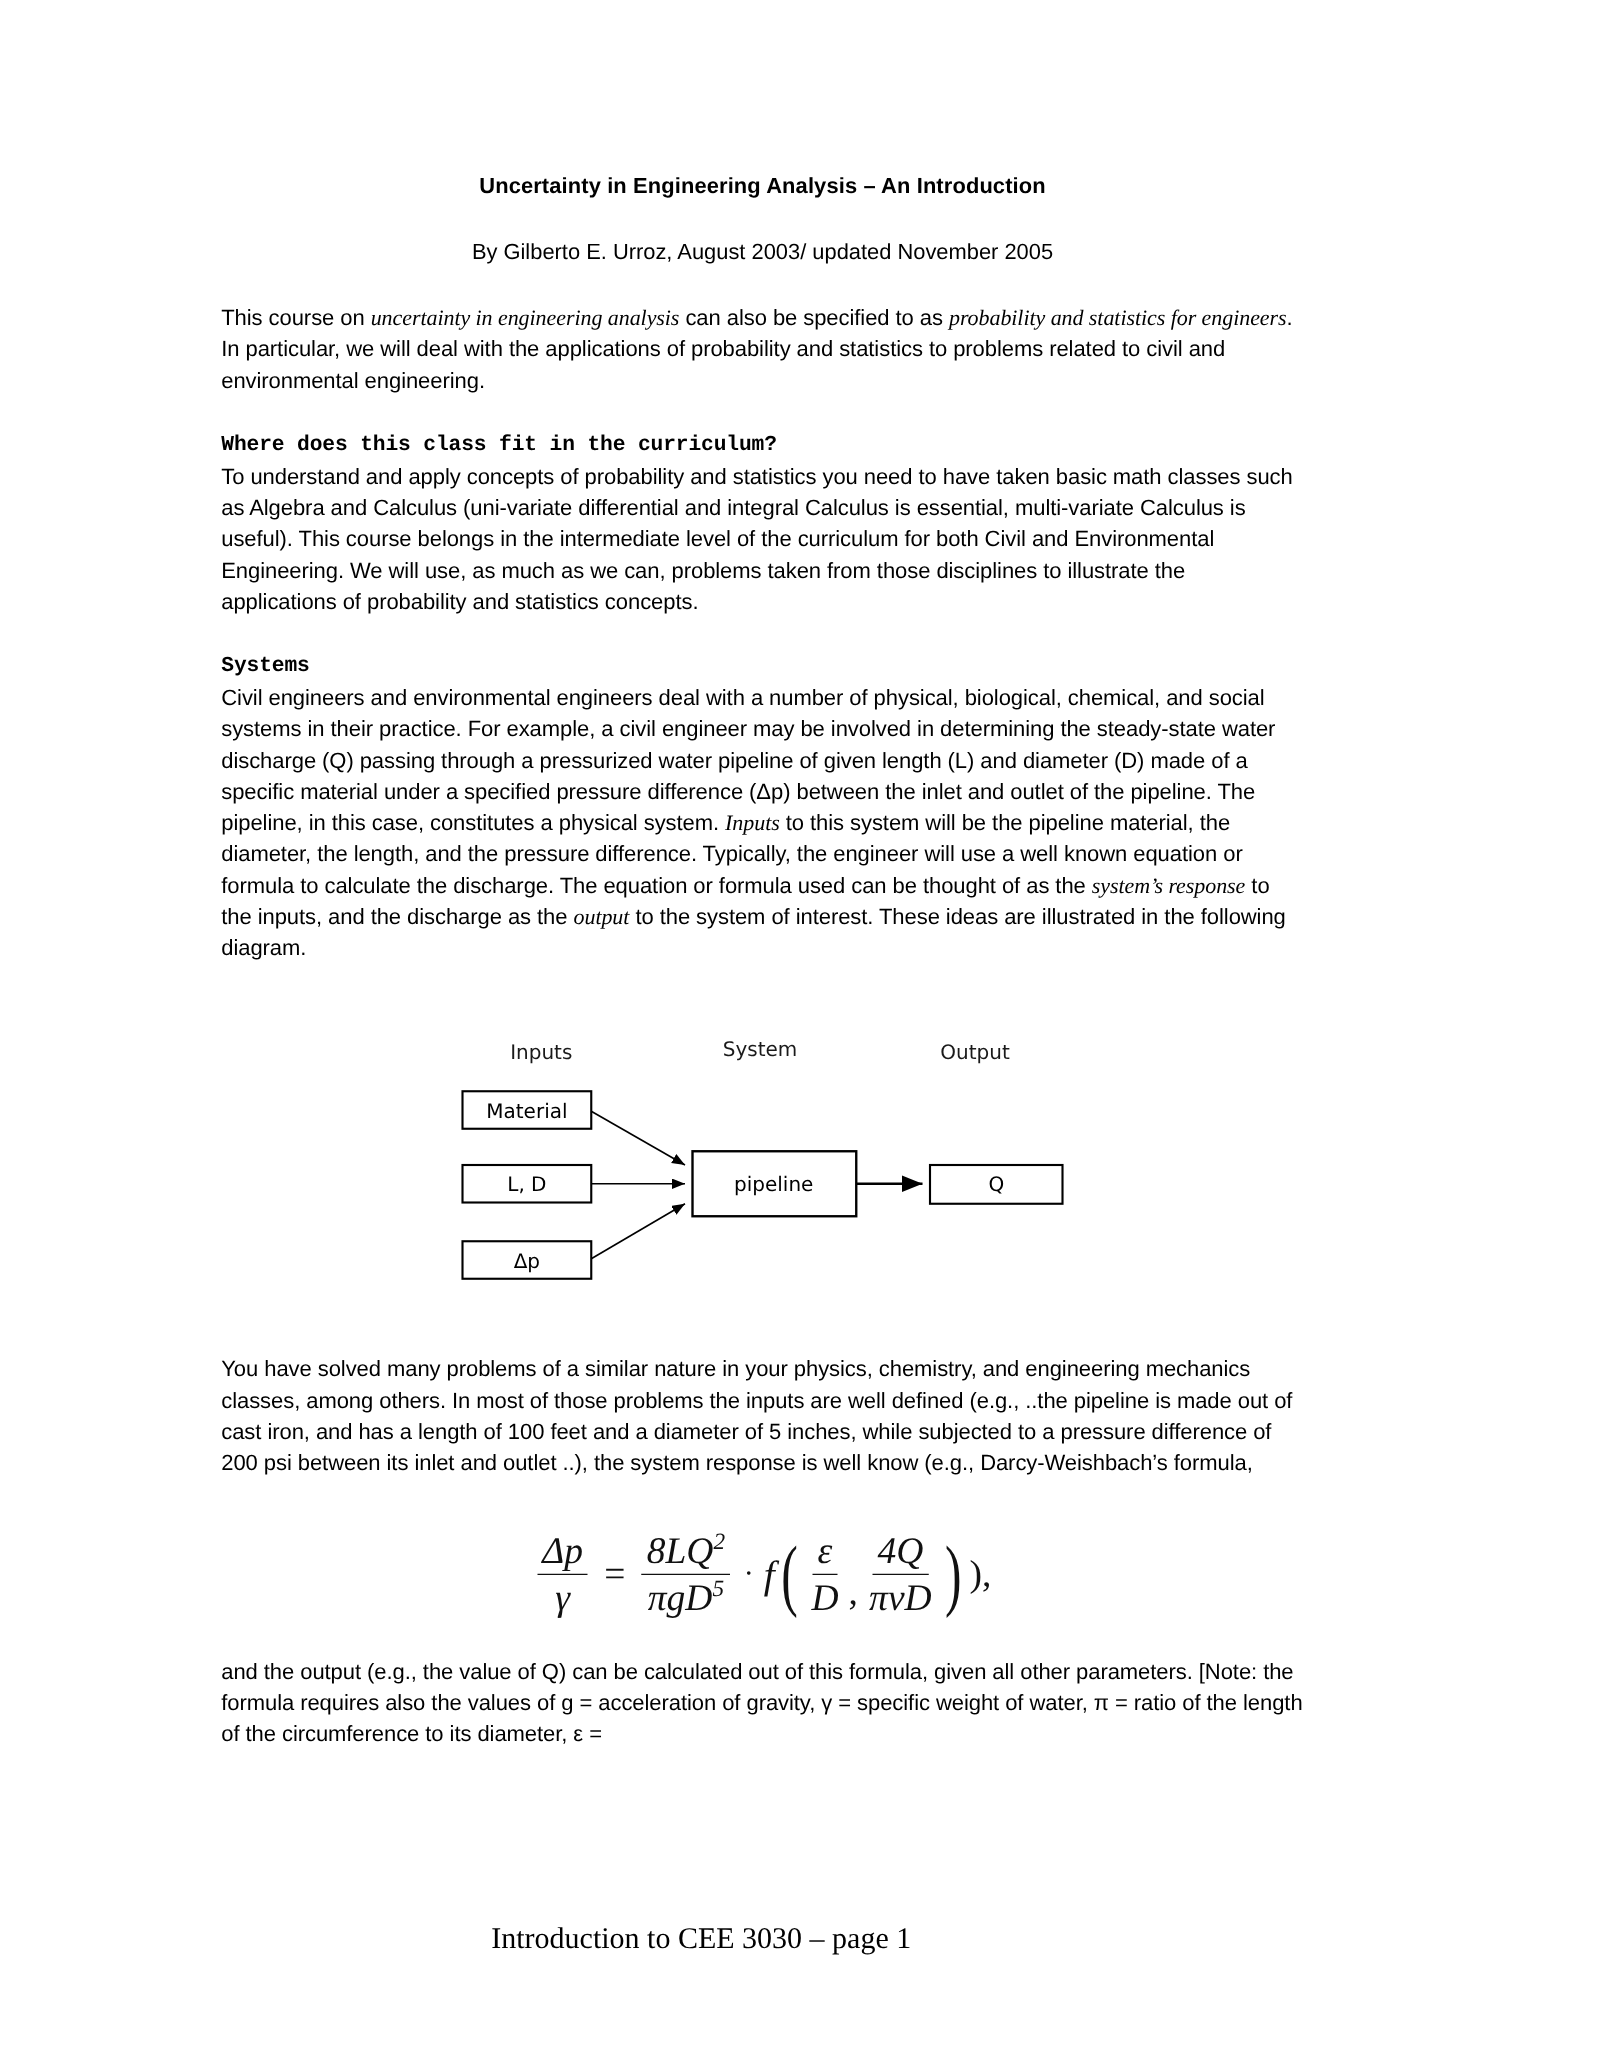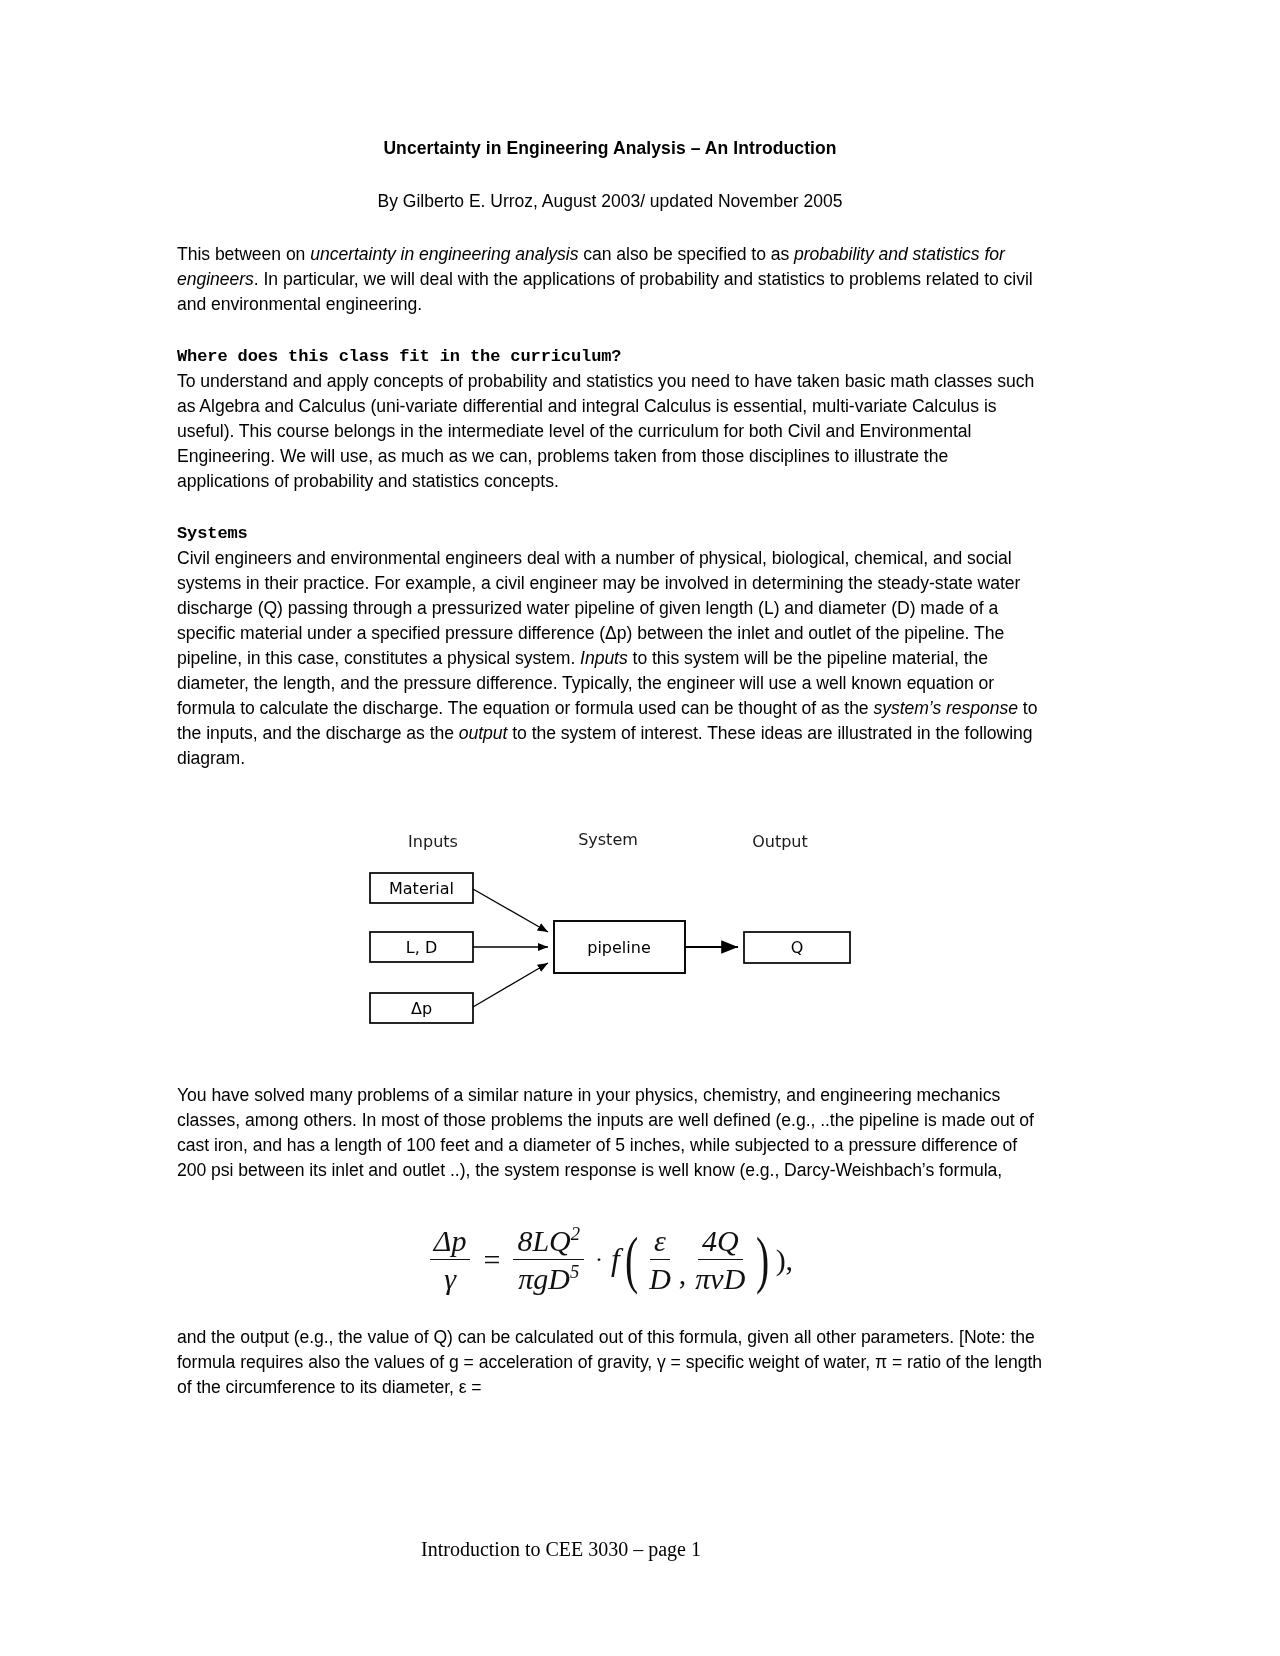--- a/index.html
+++ b/index.html
@@ -62,21 +62,21 @@
     font-size: 17.6px;
     line-height: 1.42;
     margin: 0;
     text-align: left;
     letter-spacing: -0.05px;
   }
 
   .gap-para   { height: 28px; }
   .gap-sect   { height: 30px; }
 
-  em.it { font-style: italic; }
+  em.it { font-style: italic; font-family: Liberation Serif, serif; }
 
   
   .diagram-wrap {
     margin-top: 30px;
     display: flex;
     justify-content: center;
   }
   .diagram {
     position: relative;
     width: 500px;
@@ -145,38 +145,38 @@
   .greek { font-style: italic; font-family: "Liberation Serif", serif; }
 
   
   .footer {
     position: absolute;
     left: 0;
     top: 1538px;
     width: 1122px;
     text-align: center;
     font-family: "Liberation Serif", serif;
-    font-size: 20px;
+    font-size: 24px;
     color: #000;
   }
 </style>
 </head>
 <body>
 
 <div class="page">
 
   <div class="content">
 
     <h1 class="doc-title">Uncertainty in Engineering Analysis – An Introduction</h1>
 
     <div class="doc-byline">By  Gilberto E. Urroz, August 2003/ updated November 2005</div>
 
     <div class="gap-sect"></div>
 
-    <p class="body"><span>This between on </span><em class="it">uncertainty in engineering analysis</em><span> can also be specified to as </span><em class="it">probability and statistics for engineers</em><span>.   In particular, we will deal with the applications of probability and statistics to problems related to civil and environmental engineering.</span></p>
+    <p class="body"><span>This course on </span><em class="it">uncertainty in engineering analysis</em><span> can also be specified to as </span><em class="it">probability and statistics for engineers</em><span>.   In particular, we will deal with the applications of probability and statistics to problems related to civil and environmental engineering.</span></p>
 
     <div class="gap-para"></div>
 
     <h2 class="section-heading">Where does this class fit in the curriculum?</h2>
     <p class="body">To understand and apply concepts of probability and statistics you need to have taken basic math classes such as Algebra and Calculus (uni-variate differential and integral Calculus is essential, multi-variate Calculus is useful).   This course belongs in the intermediate level of the curriculum for both Civil and Environmental Engineering.  We will use, as much as we can, problems taken from those disciplines to illustrate the applications of probability and statistics concepts.</p>
 
     <div class="gap-para"></div>
 
     <h2 class="section-heading">Systems</h2>
     <p class="body"><span>Civil engineers and environmental engineers deal with a number of physical, biological, chemical, and social systems in their practice.   For example, a civil engineer may be involved in determining the steady-state water discharge (Q) passing through a pressurized water pipeline of given length (L) and diameter (D) made of a specific material under a specified pressure difference (Δp) between the inlet and outlet of the pipeline.  The pipeline, in this case, constitutes a physical system.   </span><em class="it">Inputs</em><span> to this system will be the pipeline material, the diameter, the length, and the pressure difference.  Typically, the engineer will use a well known equation or formula to calculate the discharge.  The equation or formula used can be thought of as the </span><em class="it">system’s response</em><span> to the inputs, and the discharge as the </span><em class="it">output</em><span> to the system of interest.  These ideas are illustrated in the following diagram.</span></p>

